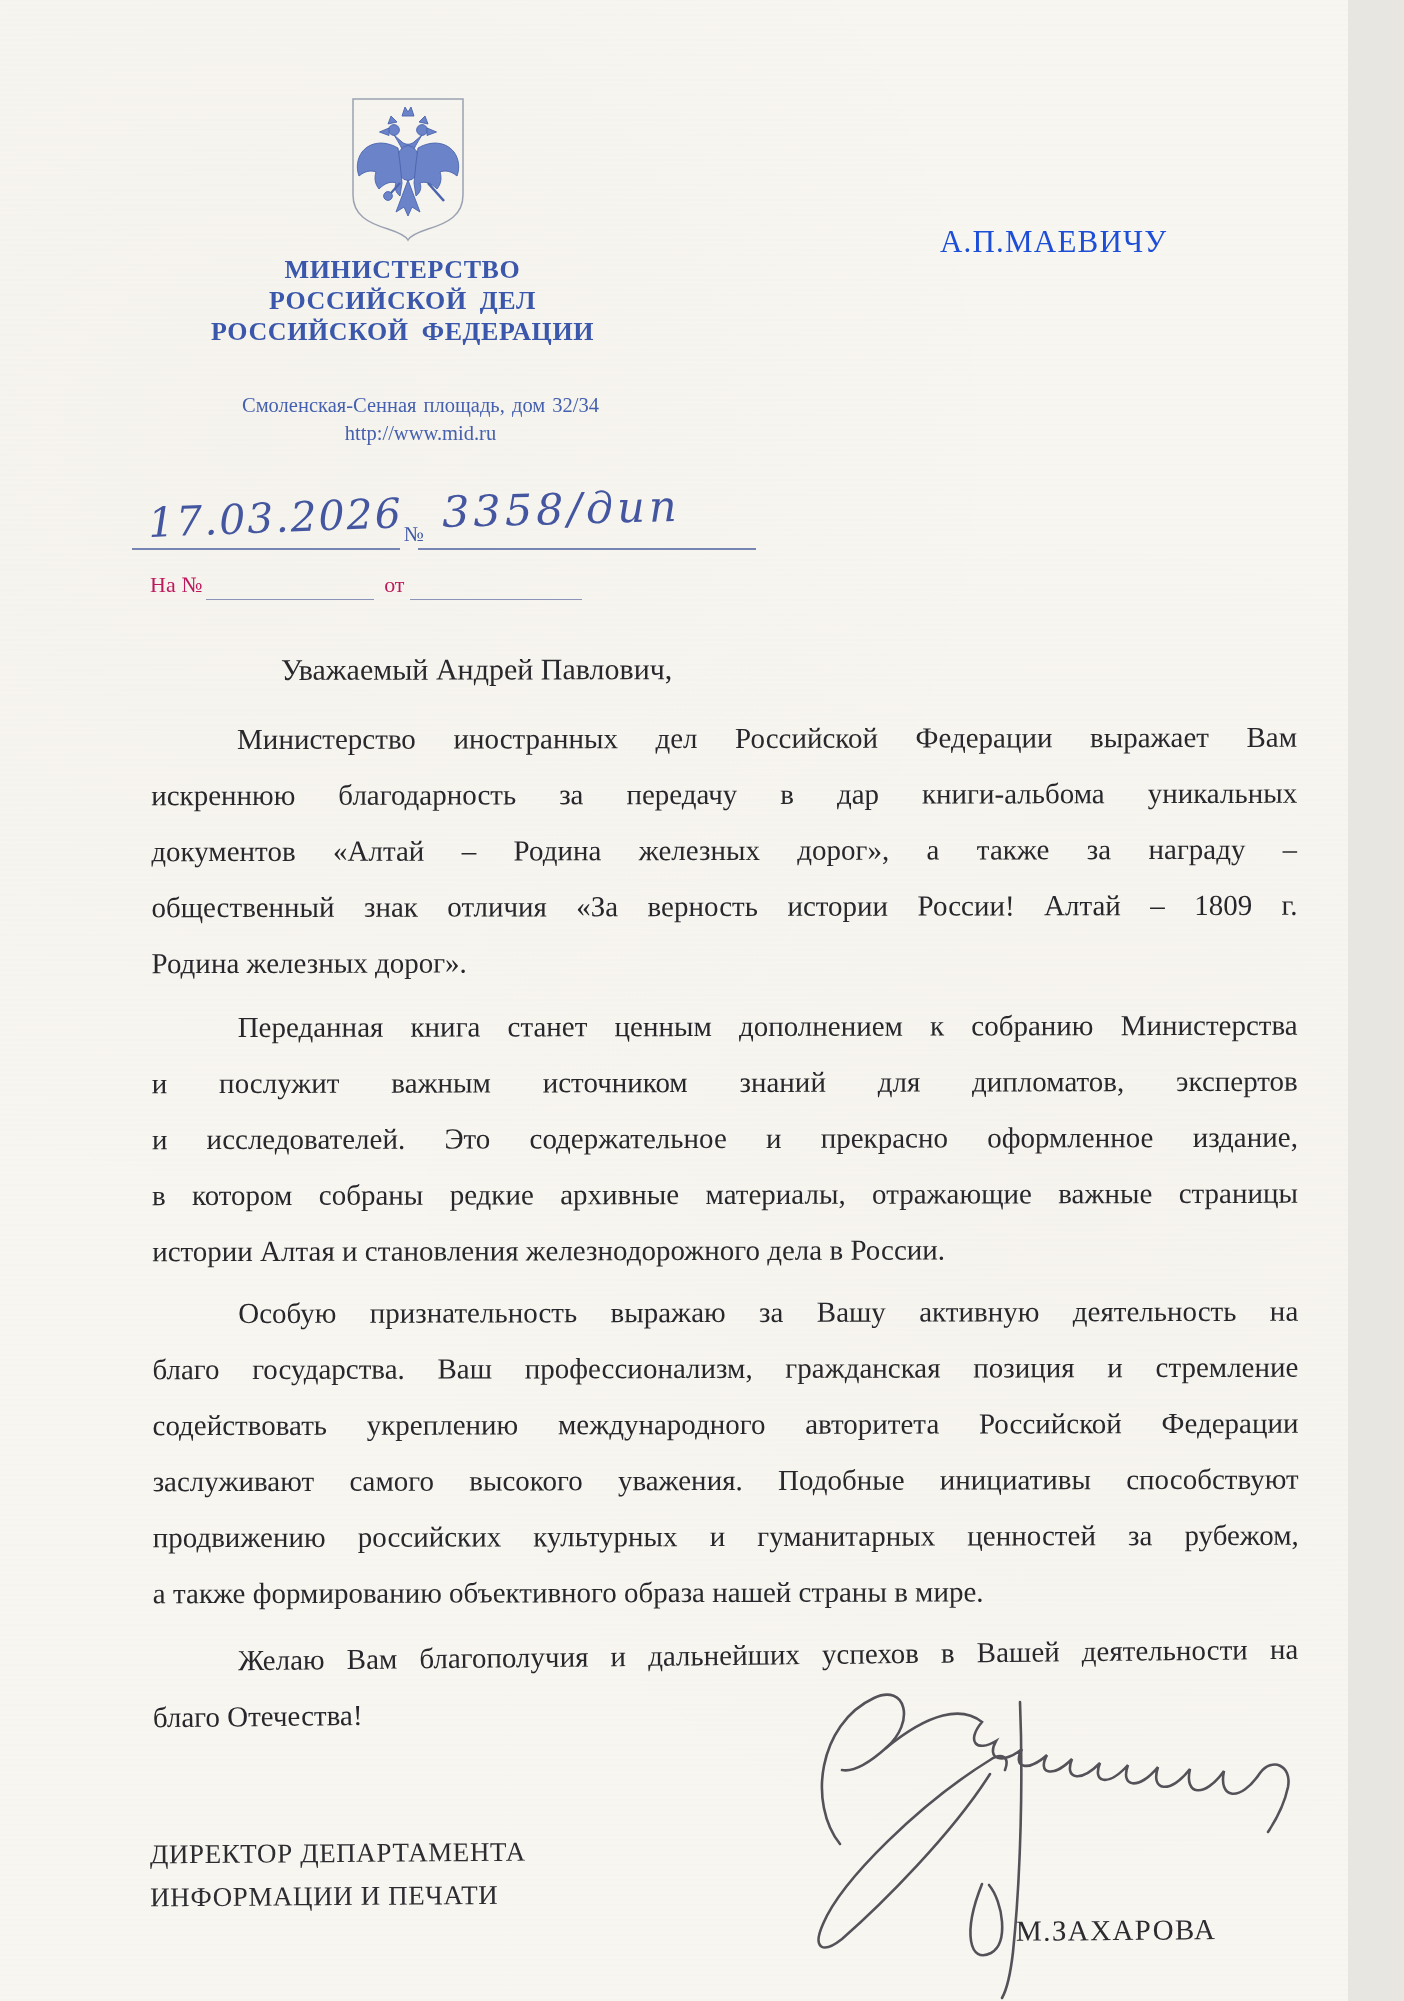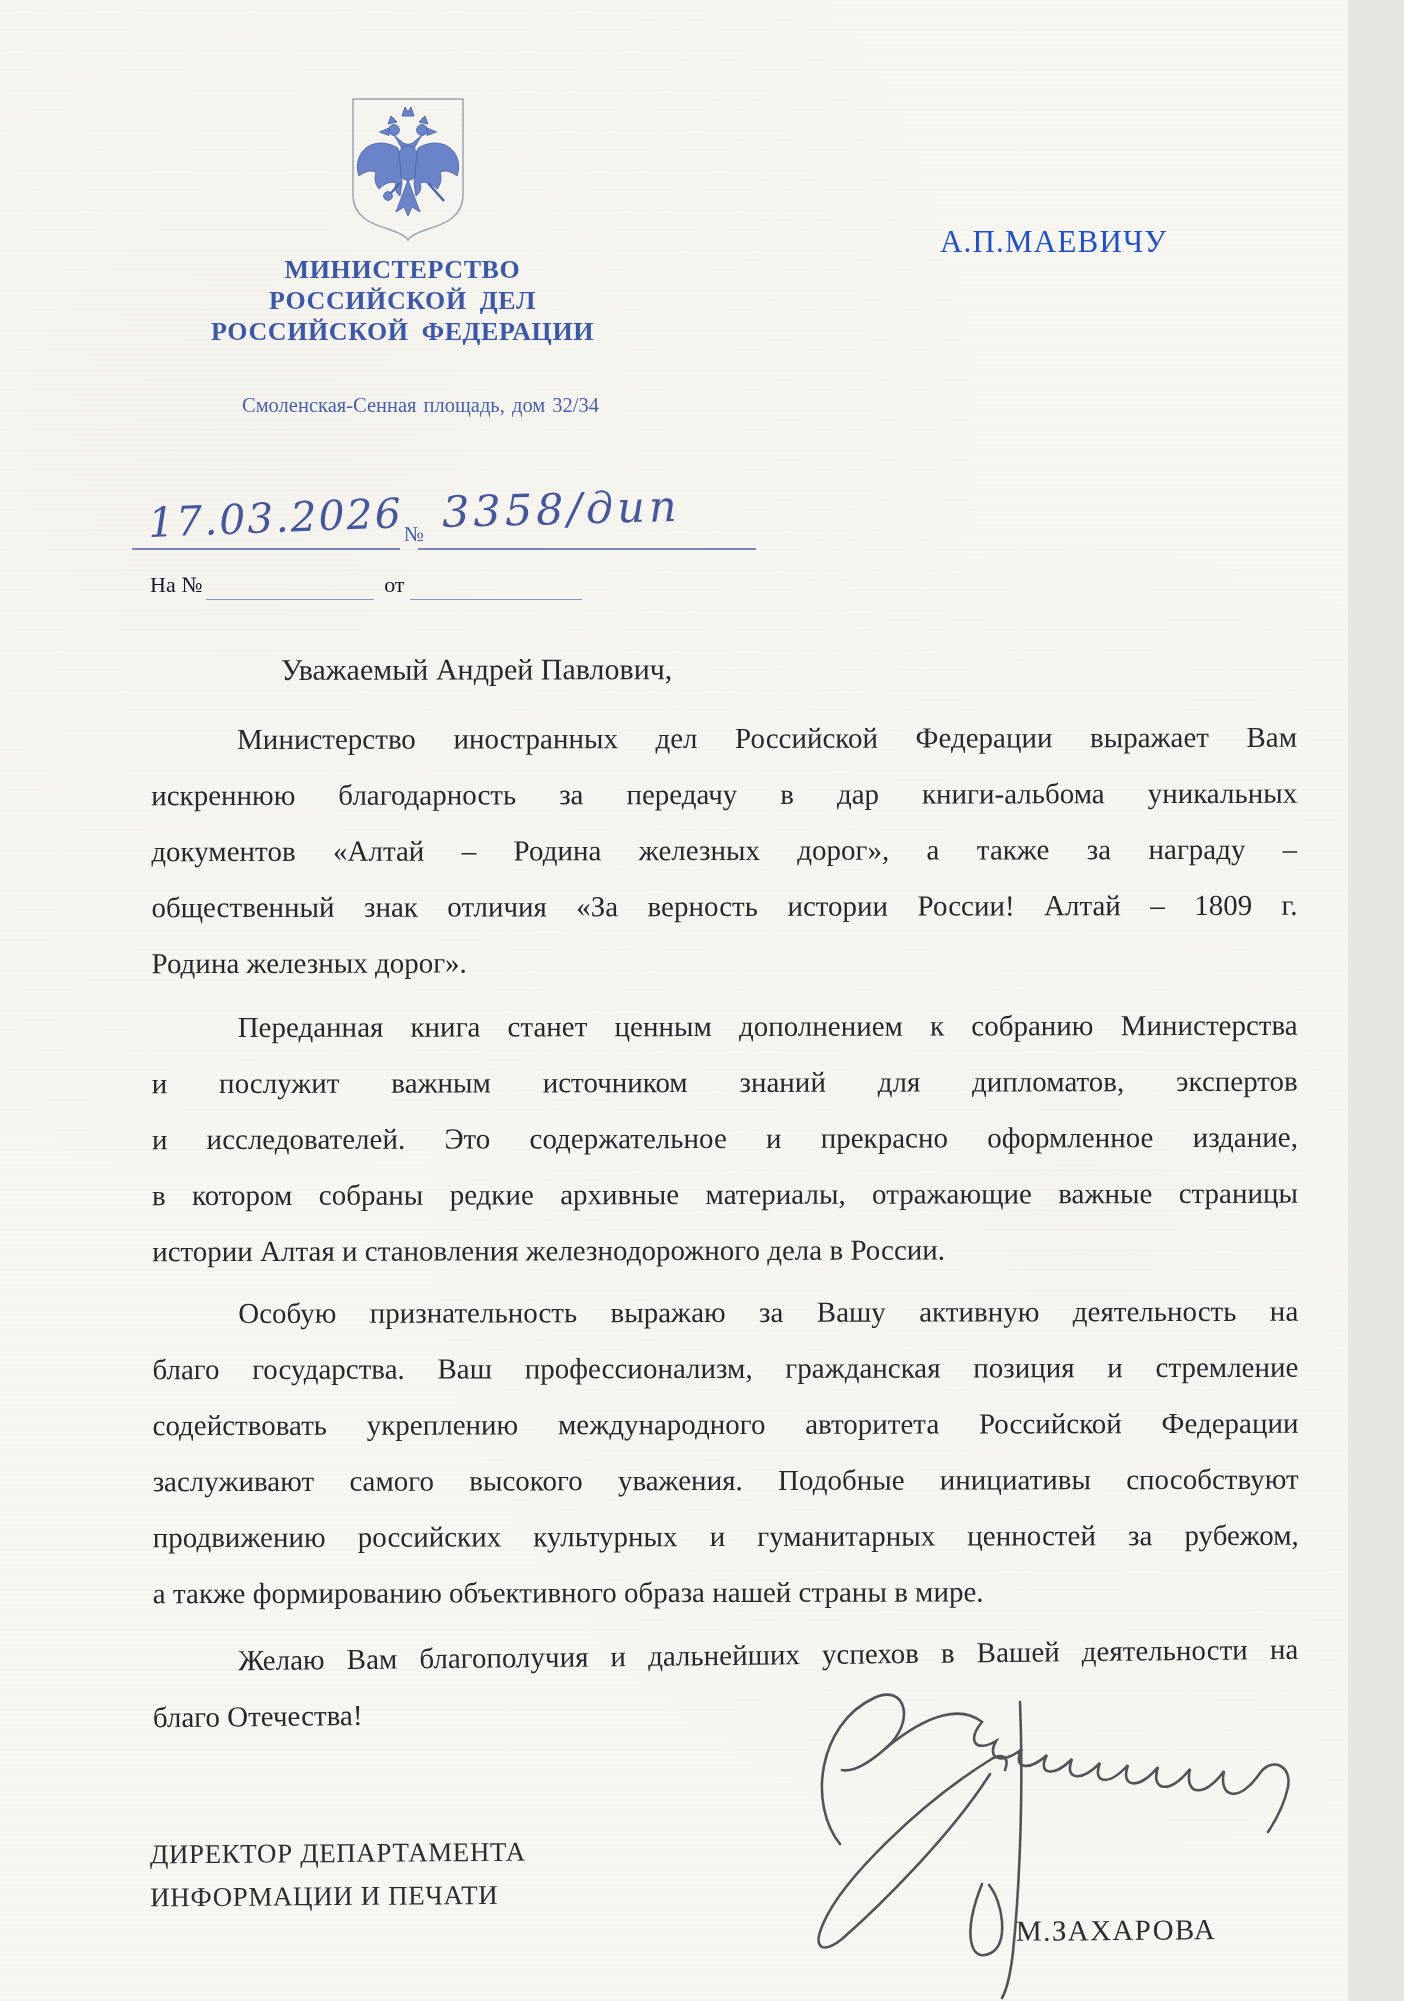--- a/index.html
+++ b/index.html
@@ -30,21 +30,21 @@
   .u-date{position:absolute;left:12px;top:58px;width:268px;border-bottom:2px solid #7785b4;}
   .u-num{position:absolute;left:298px;top:58px;width:338px;border-bottom:2px solid #7785b4;}
   .hw{
     font-family:"DejaVu Serif", serif;font-style:italic;color:#43569f;
   }
   .hw-date{position:absolute;left:28px;top:4px;font-size:41px;letter-spacing:2px;transform:rotate(-2.2deg);}
   .hw-num{position:absolute;left:322px;top:-6px;font-size:43px;letter-spacing:4px;transform:rotate(-1.5deg);}
   .no-sign{position:absolute;left:284px;top:32px;font-size:21px;color:#3f58a6;}
   .ref-row{
     position:absolute;left:150px;top:572px;display:flex;align-items:flex-end;
-    color:#0f172a;font-size:22px;
+    color:#be185d;font-size:22px;
   }
   .ref-row .lbl{padding-bottom:2px;}
   .ref-row .u{display:inline-block;height:26px;border-bottom:1.6px solid #8a93b8;}
   .ref-row .u1{width:168px;margin:0 10px 0 4px;}
   .ref-row .u2{width:172px;margin-left:6px;}
   
   .addressee{
     position:absolute;left:940px;top:224px;font-size:31px;letter-spacing:1.2px;color:#1d4ed8;
   }
   
@@ -105,20 +105,21 @@
     </div>
 
     <div class="org">
       <div>МИНИСТЕРСТВО</div>
       <div>РОССИЙСКОЙ ДЕЛ</div>
       <div>РОССИЙСКОЙ ФЕДЕРАЦИИ</div>
     </div>
 
     <div class="addr">
       <div>Смоленская-Сенная площадь, дом 32/34</div>
+      <div>http://www.mid.ru</div>
     </div>
 
     <div class="date-row">
       <span class="u-date"></span>
       <span class="u-num"></span>
       <span class="hw hw-date">17.03.2026</span>
       <span class="no-sign">№</span>
       <span class="hw hw-num">3358/дип</span>
     </div>
 

